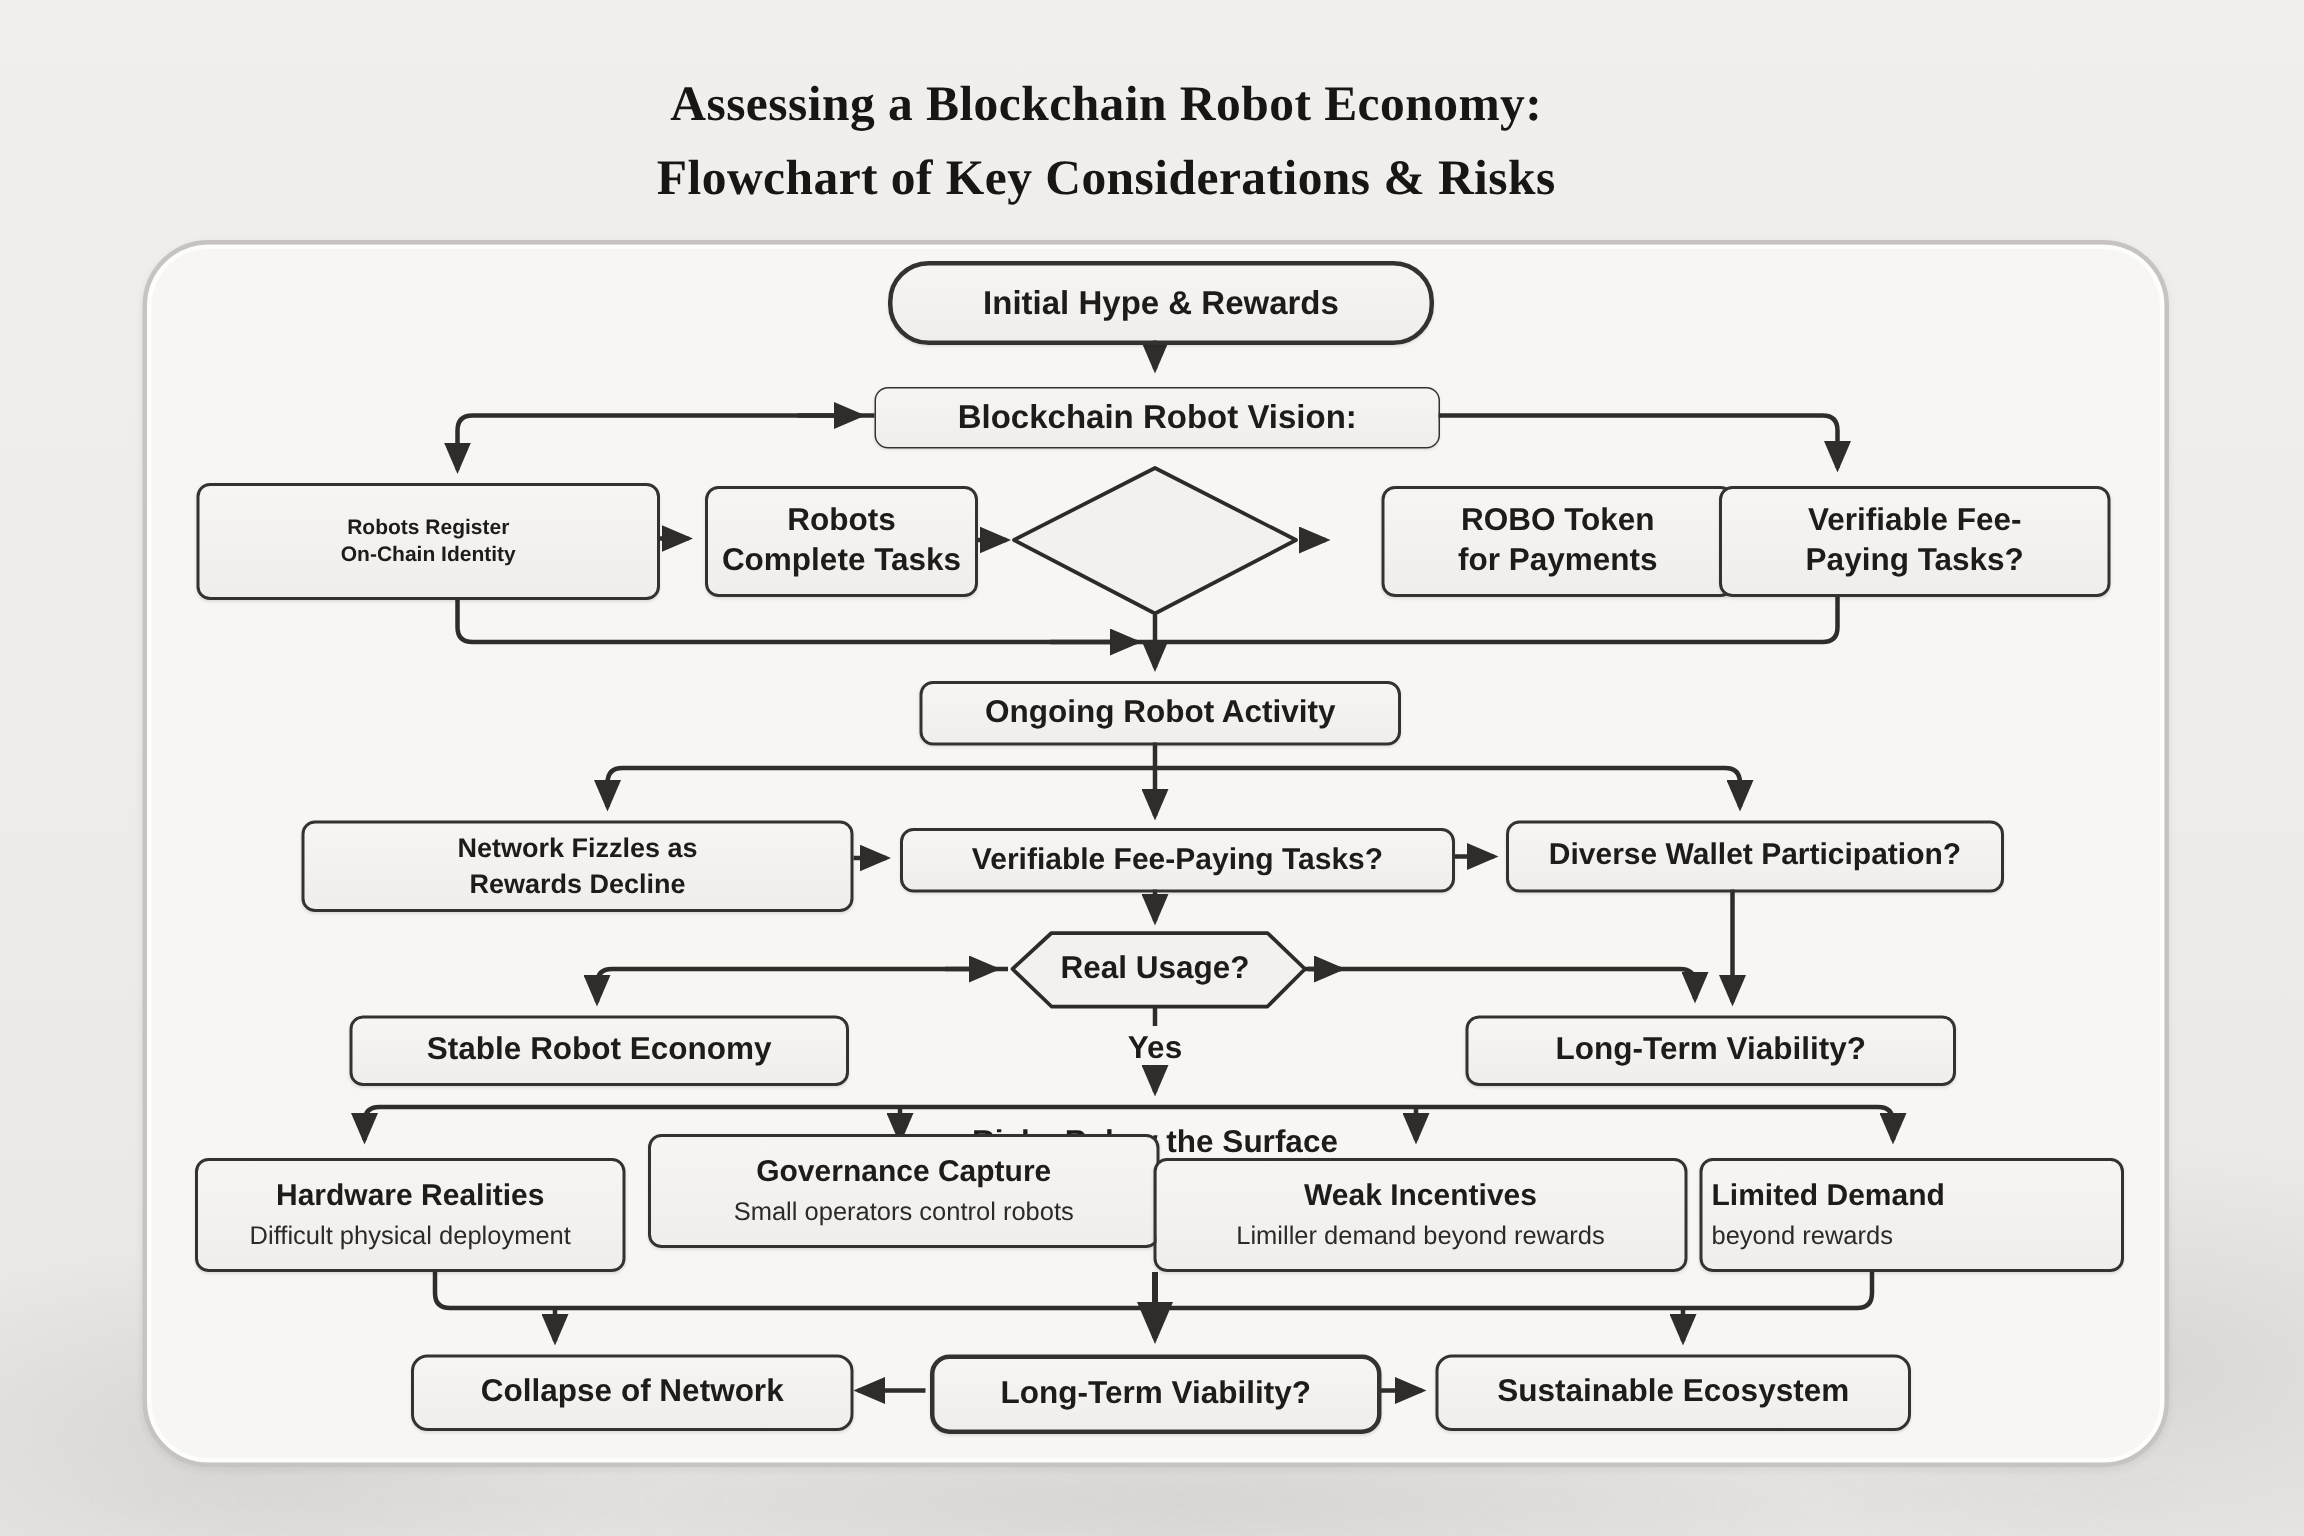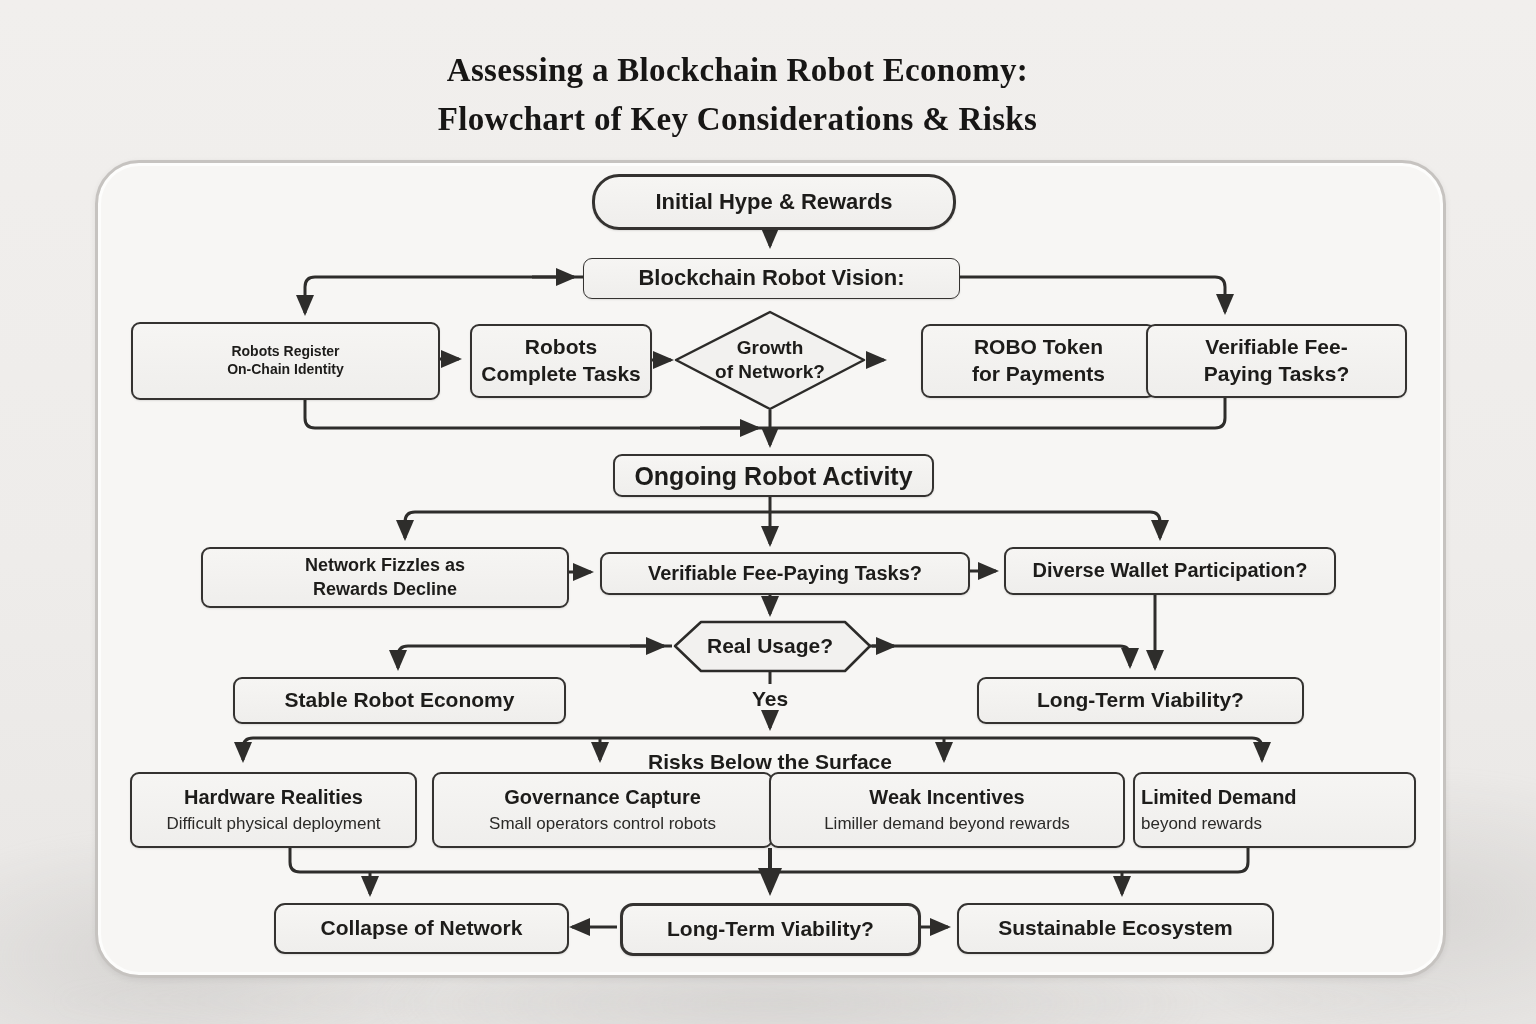--- a/index.html
+++ b/index.html
@@ -107,30 +107,28 @@
   <div class="node stadium" style="left:592px;top:174px;width:358px;height:50px;"><span>Initial Hype &amp; Rewards</span></div>
 
   <div class="node" style="left:583px;top:258px;width:375px;height:39px;font-size:22px;border-width:1.8px;"><span>Blockchain Robot Vision:</span></div>
 
   <div class="node" style="left:131px;top:322px;width:305px;height:74px;font-size:14px;"><span>Robots Register
 On-Chain Identity</span></div>
 
   <div class="node" style="left:470px;top:324px;width:178px;height:70px;font-size:21px;"><span>Robots
 Complete Tasks</span></div>
 
-  <div class="node plain" style="left:690px;top:330px;width:160px;height:60px;font-size:19px;"><span>Growth
-of Network?</span></div>
 
   <div class="node" style="left:889px;top:324px;width:231px;height:70px;font-size:21px;margin-left:32px;"><span>ROBO Token
 for Payments</span></div>
 
   <div class="node" style="left:1146px;top:324px;width:257px;height:70px;font-size:21px;"><span>Verifiable Fee-
 Paying Tasks?</span></div>
 
-  <div class="node" style="left:613px;top:454px;width:317px;height:39px;font-size:25px;"><span>Ongoing Robot Activity</span></div>
+  <div class="node" style="left:613px;top:454px;width:317px;height:39px;font-size:21px;"><span>Ongoing Robot Activity</span></div>
 
   <div class="node" style="left:201px;top:547px;width:364px;height:57px;font-size:18px;"><span>Network Fizzles as
 Rewards Decline</span></div>
 
   <div class="node" style="left:600px;top:552px;width:366px;height:39px;font-size:20px;"><span>Verifiable Fee-Paying Tasks?</span></div>
 
   <div class="node" style="left:1004px;top:547px;width:328px;height:44px;font-size:20px;"><span>Diverse Wallet Participation?</span></div>
 
   <div class="node plain" style="left:690px;top:632px;width:160px;height:28px;font-size:21px;"><span>Real Usage?</span></div>
 
@@ -140,21 +138,21 @@
 
   <div class="node" style="left:977px;top:677px;width:323px;height:43px;font-size:21px;"><span>Long-Term Viability?</span></div>
 
   <div class="node plain" style="left:420px;top:748px;width:700px;height:28px;font-size:21px;"><span>Risks Below the Surface</span></div>
 
   <div class="node risk" style="left:130px;top:772px;width:283px;height:72px;">
     <div class="risk-title">Hardware Realities</div>
     <div class="risk-sub">Difficult physical deployment</div>
   </div>
 
-  <div class="node risk" style="left:432px;top:772px;width:337px;height:72px;">
+  <div class="node risk" style="left:432px;top:756px;width:337px;height:72px;">
     <div class="risk-title">Governance Capture</div>
     <div class="risk-sub">Small operators control robots</div>
   </div>
 
   <div class="node risk" style="left:769px;top:772px;width:352px;height:72px;">
     <div class="risk-title">Weak Incentives</div>
     <div class="risk-sub">Limiller demand beyond rewards</div>
   </div>
 
   <div class="node risk leftalign" style="left:1133px;top:772px;width:273px;height:72px;">

